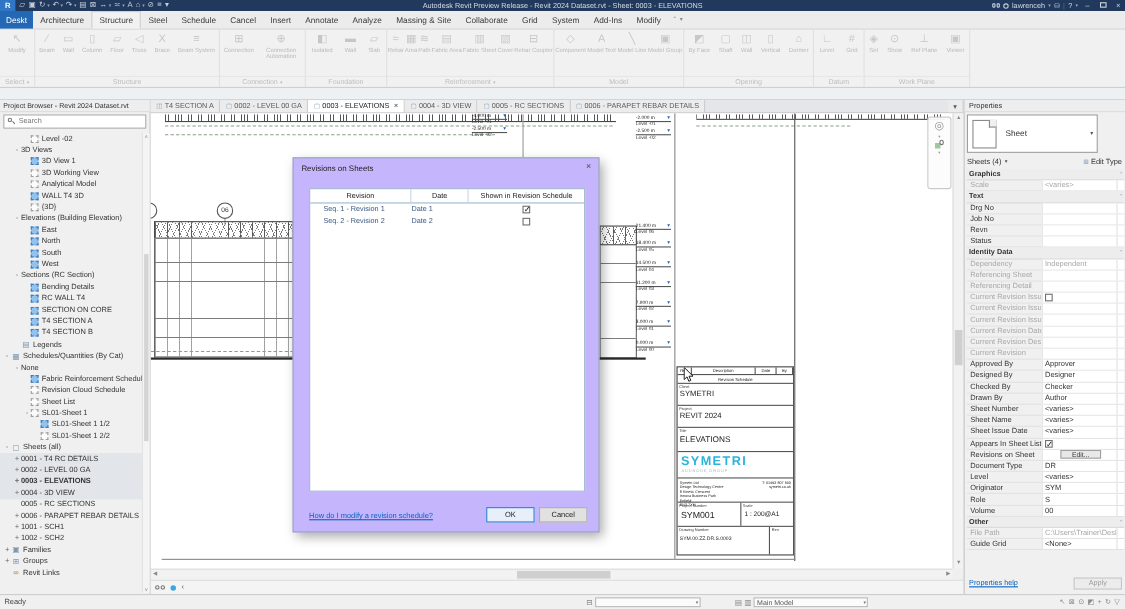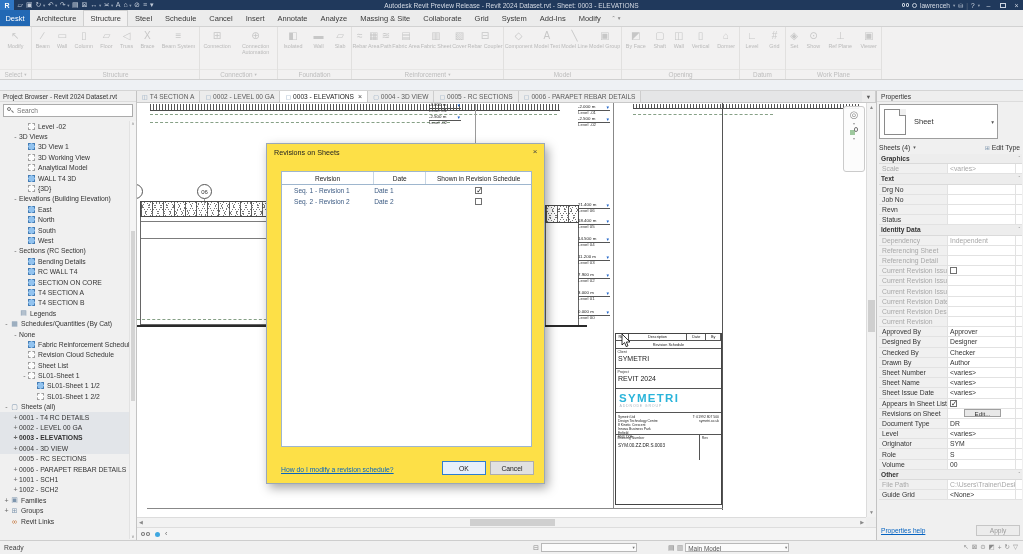--- a/index.html
+++ b/index.html
@@ -139,21 +139,21 @@
   .statusbar{position:absolute;left:0;top:540px;width:1023px;height:14px;background:#f0f0f0;border-top:1px solid #cdcdcd;font-size:6.8px;color:#444}
   .sb-ready{position:absolute;left:4px;top:3px}
   .sb-worksets{position:absolute;left:533px;top:2px;display:flex;align-items:center;gap:2px}
   .sb-combo{width:96px;height:9px;background:#fbfbfb;border:1px solid #b8b8b8;position:relative}
   .sb-combo .cc{position:absolute;right:1px;top:1px;font-size:4.5px;color:#777}
   .sb-combo .ct{position:absolute;left:2px;top:0.5px;font-size:6.4px;color:#555;white-space:nowrap}
   .sb-gly{font-size:7px;color:#8a8a8a}
   .sb-options{position:absolute;left:668px;top:2px;display:flex;align-items:center;gap:2px}
   .sb-right{position:absolute;right:5px;top:2px;display:flex;align-items:center;gap:3px;font-size:6.5px;color:#8a8a8a}
   
-  .dialog{position:absolute;left:266px;top:143px;width:279px;height:341px;background:#fde047;border:1px solid #9aa8b8;box-shadow:3px 4px 10px rgba(0,0,0,.35)}
+  .dialog{position:absolute;left:266px;top:143px;width:279px;height:341px;background:#c4b5fd;border:1px solid #9aa8b8;box-shadow:3px 4px 10px rgba(0,0,0,.35)}
   .dlg-title{height:16px;display:flex;align-items:center;padding-left:7px;font-size:7.2px;color:#222}
   .dlg-x{margin-left:auto;width:18px;height:15px;text-align:center;line-height:14px;font-size:8px;color:#444}
   .dlg-table{position:absolute;left:14px;top:27px;width:251px;height:276px;background:#fff;border:1px solid #9eb6ce}
   .dlg-thead{display:flex;height:13px;border-bottom:1px solid #9eb6ce;font-size:6.6px;align-items:center;text-align:center;color:#222}
   .dlg-thead span{height:100%;display:flex;align-items:center;justify-content:center;border-right:1px solid #c8d6e4}
   .dlg-thead span:last-child{border-right:none}
   .dlg-row{display:flex;height:11px;align-items:center;font-size:6.6px;color:#3b5a82}
   .dlg-c1{width:37%;padding-left:12px}
   .dlg-c2{width:21%}
   .dlg-c3{width:42%;display:flex;justify-content:center}
@@ -773,36 +773,52 @@
       </div>
     <div class="tbr tb-sched">Revision Schedule</div>
     <div class="tbr" style="height:20px">
         <span class="tbl-lab">Client</span>
         <div class="tb-big">SYMETRI</div>
       </div>
     <div class="tbr" style="height:20px">
         <span class="tbl-lab">Project</span>
         <div class="tb-big">REVIT 2024</div>
       </div>
+    <div class="tbr" style="height:22px">
+        <span class="tbl-lab">Title</span>
+        <div class="tb-big" style="font-size:7.5px">ELEVATIONS</div>
+      </div>
     <div class="tbr" style="height:24px">
       <div class="logo-line">SYMETRI</div>
       <div class="logo-sub">ADDNODE GROUP</div>
     </div>
     <div class="tbr addr" style="height:22px">
       <div class="ac" id="addrlines">
           <div>Symetri Ltd</div>
           <div>Design Technology Centre</div>
           <div>8 Kinetic Crescent</div>
           <div>Innova Business Park</div>
           <div>Enfield</div>
           <div>EN3 7XH</div>
         </div>
       <div class="ac ar">
         <div>T: 01992 807 500</div>
         <div>symetri.co.uk</div>
+      </div>
+    </div>
+    <div class="tbr" style="height:22px">
+      <div class="pnrow">
+        <div class="pnc">
+            <span class="tbl-lab">Project Number</span>
+            <div class="pn-val">SYM001</div>
+          </div>
+        <div class="pnc2">
+            <span class="tbl-lab">Scale</span>
+            <div class="sc-val">1 : 200@A1</div>
+          </div>
       </div>
     </div>
     <div style="height:25px;position:relative">
       <div class="pnrow">
         <div class="pnc" style="flex:4">
             <span class="tbl-lab">Drawing Number</span>
             <div class="dn-val">SYM.00.ZZ.DR.S.0003</div>
           </div>
         <div class="pnc2" style="flex:1">
             <span class="tbl-lab">Rev</span>

